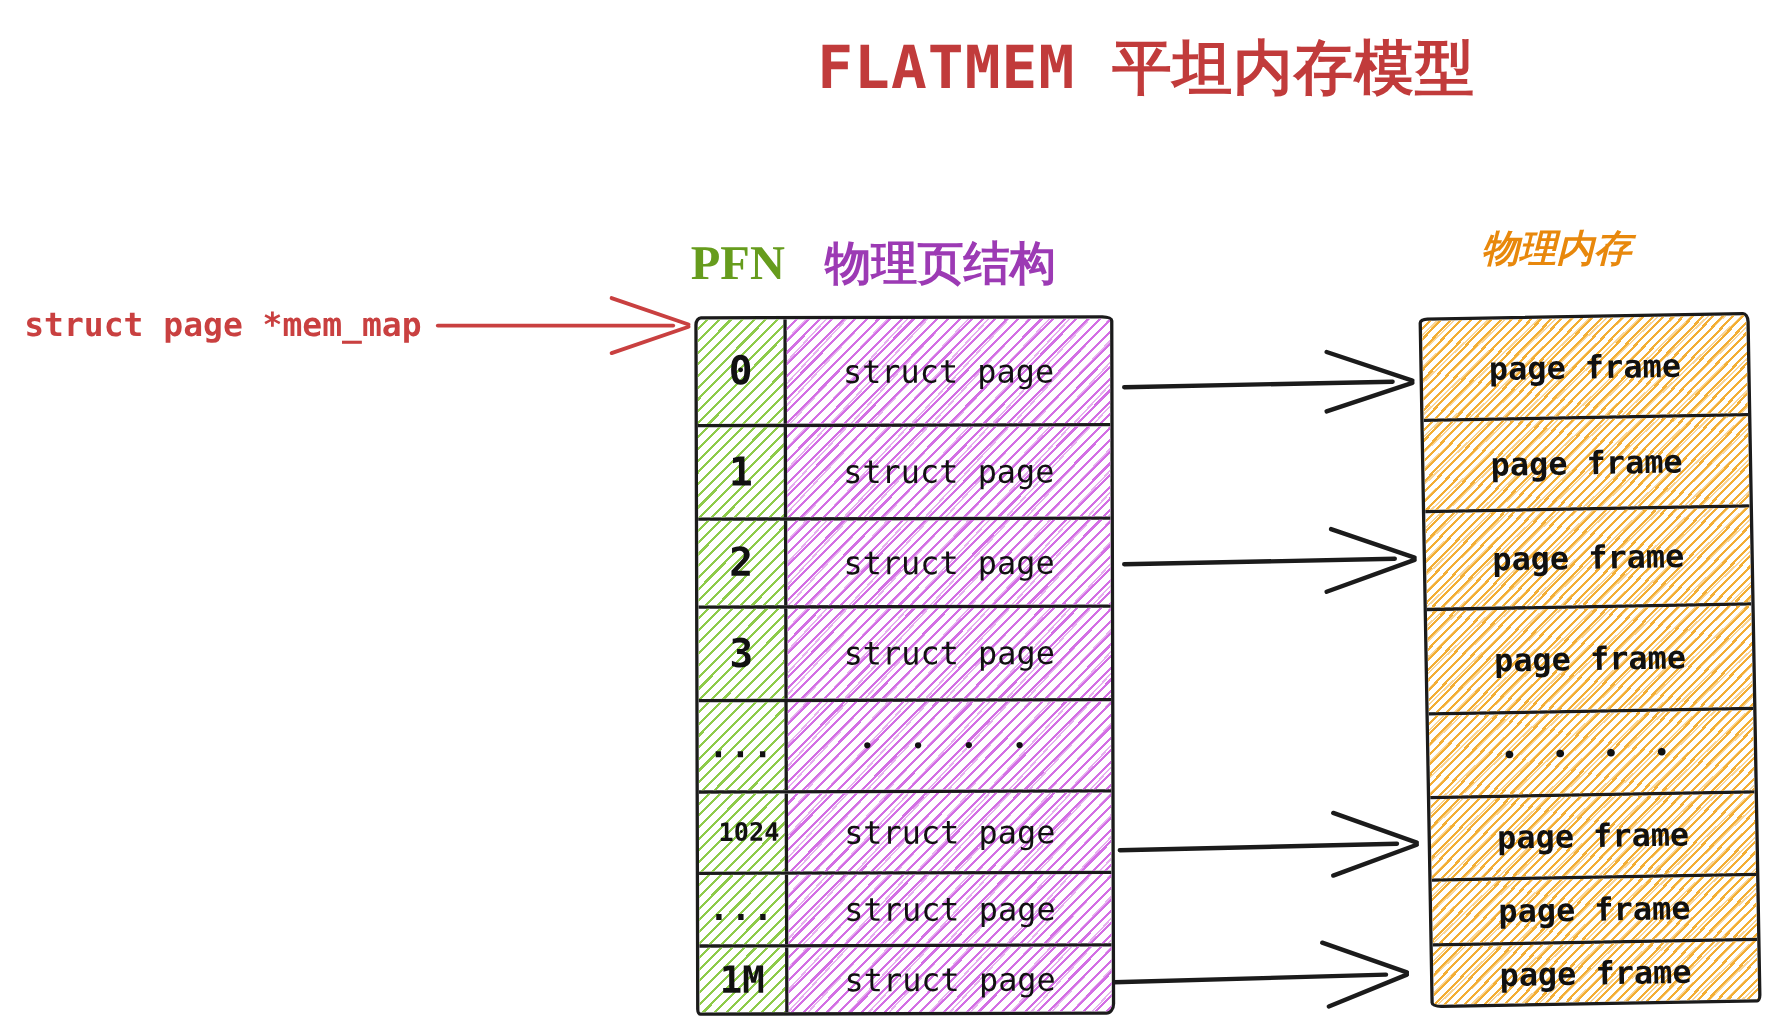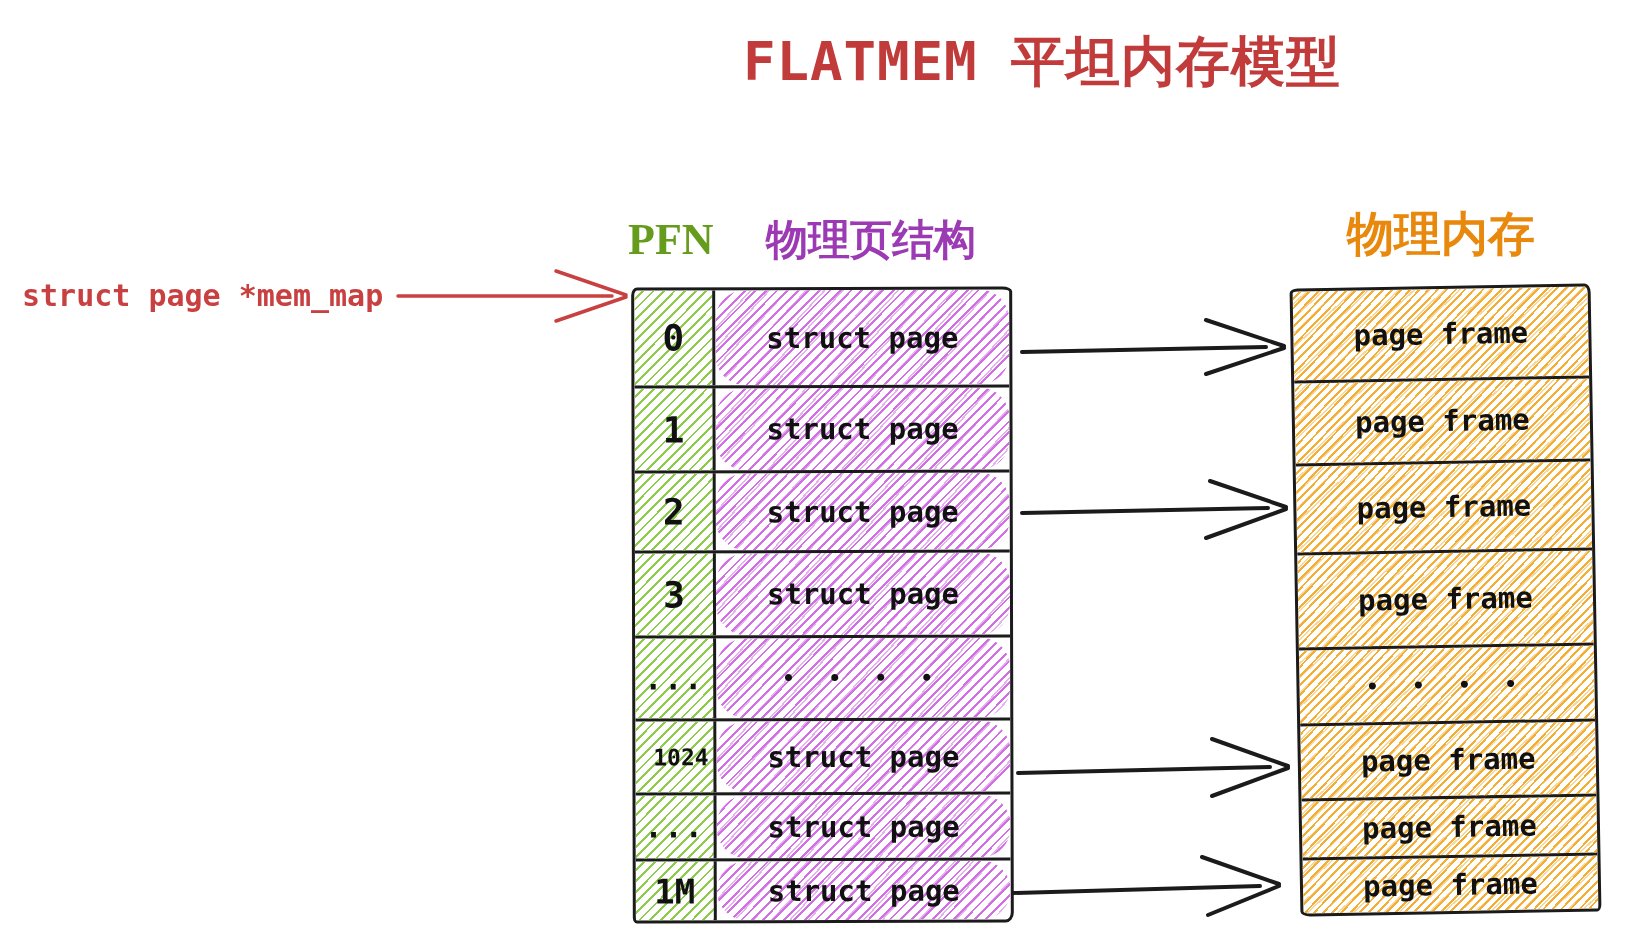--- a/index.html
+++ b/index.html
@@ -16,34 +16,34 @@
          font-size:54px;font-weight:bold;letter-spacing:1px;color:var(--title-red);
          font-family:"DejaVu Sans Mono","DejaVu Sans",sans-serif;white-space:nowrap;}
 
   .memmap{position:absolute;left:22px;top:278px;font-size:30px;font-weight:bold;
           color:var(--label-red);white-space:nowrap;}
 
   .hdr{position:absolute;font-weight:bold;white-space:nowrap;
        font-family:"DejaVu Sans","Liberation Sans",sans-serif;}
   .pfn-hdr{left:628px;top:214px;font-size:44px;color:var(--pfn-green);
            font-family:Liberation Serif, serif;}
-  .struct-hdr{left:750px;top:212px;font-size:42px;color:var(--struct-purple);margin-left:16px;}
-  .phys-hdr{left:1347px;top:203px;font-size:47px;color:var(--phys-orange);}
+  .struct-hdr{left:750px;top:212px;font-size:42px;color:var(--struct-purple);}
+  .phys-hdr{left:1347px;top:203px;font-size:34px;color:var(--phys-orange);font-style:italic;}
 
   .ltable{position:absolute;left:632px;top:287px;width:381px;box-sizing:border-box;
           border:3px solid var(--ink);border-radius:6px 10px 8px 4px/8px 5px 10px 6px;
           overflow:hidden;transform:rotate(-0.15deg);}
   .lrow{display:flex;box-sizing:border-box;border-bottom:3px solid var(--ink);}
   .lrow:last-child{border-bottom:none;text-align:right;}
   .pfn-cell{width:81px;box-sizing:border-box;border-right:3px solid var(--ink);
             display:flex;align-items:center;justify-content:center;color:#111;font-weight:bold;
             background-image:repeating-linear-gradient(135deg,transparent 0 5.5px,var(--green-hatch) 5.5px 7.5px);}
-  .struct-cell{flex:1;display:flex;align-items:center;justify-content:center;color:#111;font-weight:bold;
+  .struct-cell{flex:1;display:flex;align-items:center;justify-content:center;color:#111;font-weight:normal;
             background-image:repeating-linear-gradient(135deg,transparent 0 5.5px,var(--purple-hatch) 5.5px 7.5px),
-                             repeating-linear-gradient(133deg,transparent 0 12px,rgba(211,111,228,.55) 12px 13.5px);border-radius:30px;}
+                             repeating-linear-gradient(133deg,transparent 0 12px,rgba(211,111,228,.55) 12px 13.5px);}
 
   .rtable{position:absolute;left:1295px;top:286px;width:301px;box-sizing:border-box;
           border:3px solid var(--ink);border-radius:8px 6px 4px 10px/5px 9px 7px 5px;
           overflow:hidden;transform:rotate(-1deg);}
   .rrow{display:flex;box-sizing:border-box;border-bottom:3px solid var(--ink);}
   .rrow:last-child{border-bottom:none;}
   .frame-cell{flex:1;display:flex;align-items:center;justify-content:center;color:#111;font-weight:bold;
             background-image:repeating-linear-gradient(135deg,transparent 0 4.5px,var(--orange-hatch) 4.5px 6.5px),
                              repeating-linear-gradient(137deg,transparent 0 9px,rgba(243,174,53,.5) 9px 10.5px);}
 

